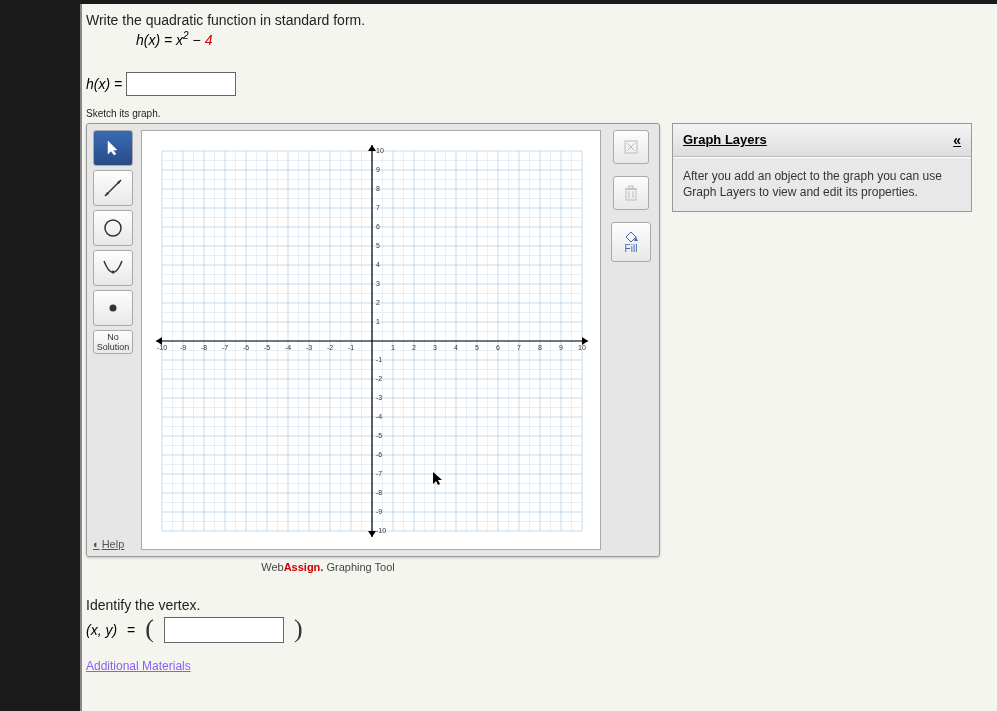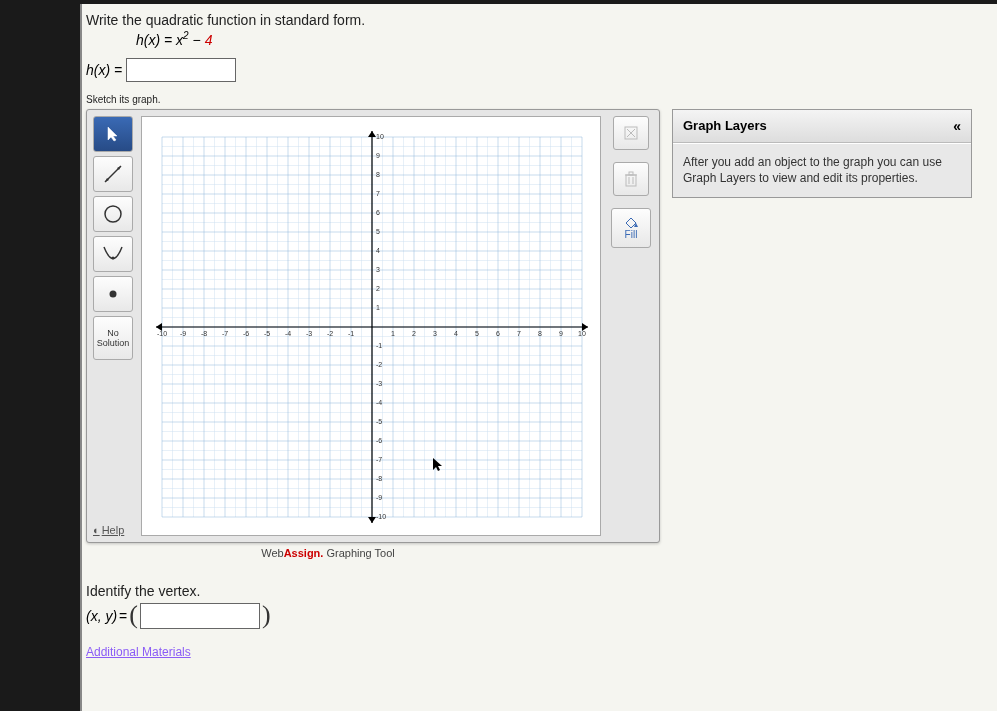--- a/index.html
+++ b/index.html
@@ -15,21 +15,21 @@
     position: absolute;
     left: 80px;
     top: 4px;
     width: 917px;
     height: 711px;
     background: #f5f5f0;
     padding: 8px 20px 0 4px;
     border-left: 2px solid #888;
   }
   .prompt { font-size: 14px; color: #222; margin-bottom: 2px; }
-  .eq { font-size: 14px; padding-left: 50px; margin-bottom: 10px; font-style: italic; }
+  .eq { font-size: 14px; padding-left: 50px; margin-bottom: 24px; font-style: italic; }
   .eq sup { font-size: 10px; }
   .hx-row { display: flex; align-items: center; gap: 4px; margin-bottom: 12px; }
   .hx-label { font-style: italic; font-size: 14px; }
   .ans-input {
     width: 110px; height: 24px;
     border: 1px solid #666; background: #fff;
   }
   .section-label { font-size: 10px; color: #222; margin-bottom: 4px; }
   .graph-wrap {
     display: flex;
@@ -56,21 +56,21 @@
     display: flex; align-items: center; justify-content: center;
     font-size: 14px; color: #333;
     cursor: pointer;
   }
   .tool-btn.selected {
     background: linear-gradient(#3a6ab5,#274b86);
     color: #fff;
   }
   .tool-btn.nosol {
     font-size: 9px; text-align: center; line-height: 10px;
-    height: 44px;
+    height: 24px;
   }
   .graph-area {
     width: 460px; height: 420px;
     background: #fff;
     border: 1px solid #aaa;
     position: relative;
   }
   .toolbar-right {
     display: flex; flex-direction: column; gap: 12px;
     width: 44px; align-items: center;
@@ -93,29 +93,30 @@
     border: 1px solid #999;
     width: 300px;
     margin-left: 12px;
   }
   .layers-head {
     background: linear-gradient(#f4f4f4,#ddd);
     padding: 8px 10px;
     font-weight: bold; font-size: 13px;
     display: flex; justify-content: space-between; align-items: center;
     border-bottom: 1px solid #bbb;
+    text-decoration: underline;
   }
   .layers-body {
     padding: 10px; font-size: 12px; color: #333; line-height: 1.4;
     border-top: 1px solid #fff;
   }
   .vertex-row {
     margin-top: 18px;
   }
-  .vertex-eq { display: flex; align-items: center; gap: 2px; font-size: 14px; }
+  .vertex-eq { display: flex; align-items: center; gap: 10px; font-size: 14px; }
   .vertex-input { width: 120px; height: 26px; border: 1px solid #666; background: #fff; }
   .addl { margin-top: 14px; font-size: 12px; color: #8b5cf6; text-decoration: underline; }
   .paren { font-size: 26px; font-family: Georgia, serif; color: #333; position: relative; top: -1px;}
   .gridline { stroke: #8db7db; stroke-width: 0.5; }
   .minorline { stroke: #cfe1f0; stroke-width: 0.5; }
   .axisline { stroke: #000; stroke-width: 1.2; }
   .ticklabel { font-size: 7px; fill: #333; font-family: Arial; }
   .red4 { color: #c00; }
   .chev { font-weight: bold; font-size: 14px; }
   .cursor-ptr { position:absolute; font-size:13px; color:#000; }

